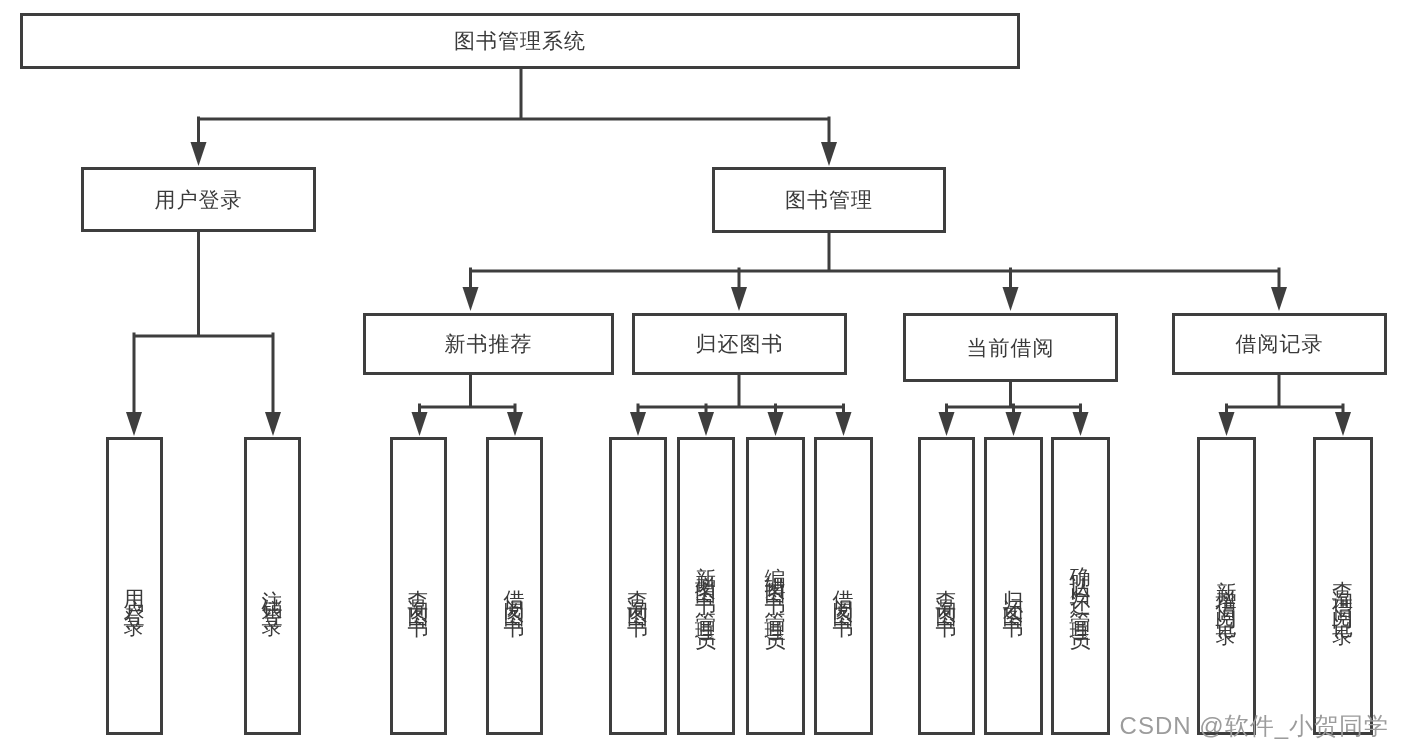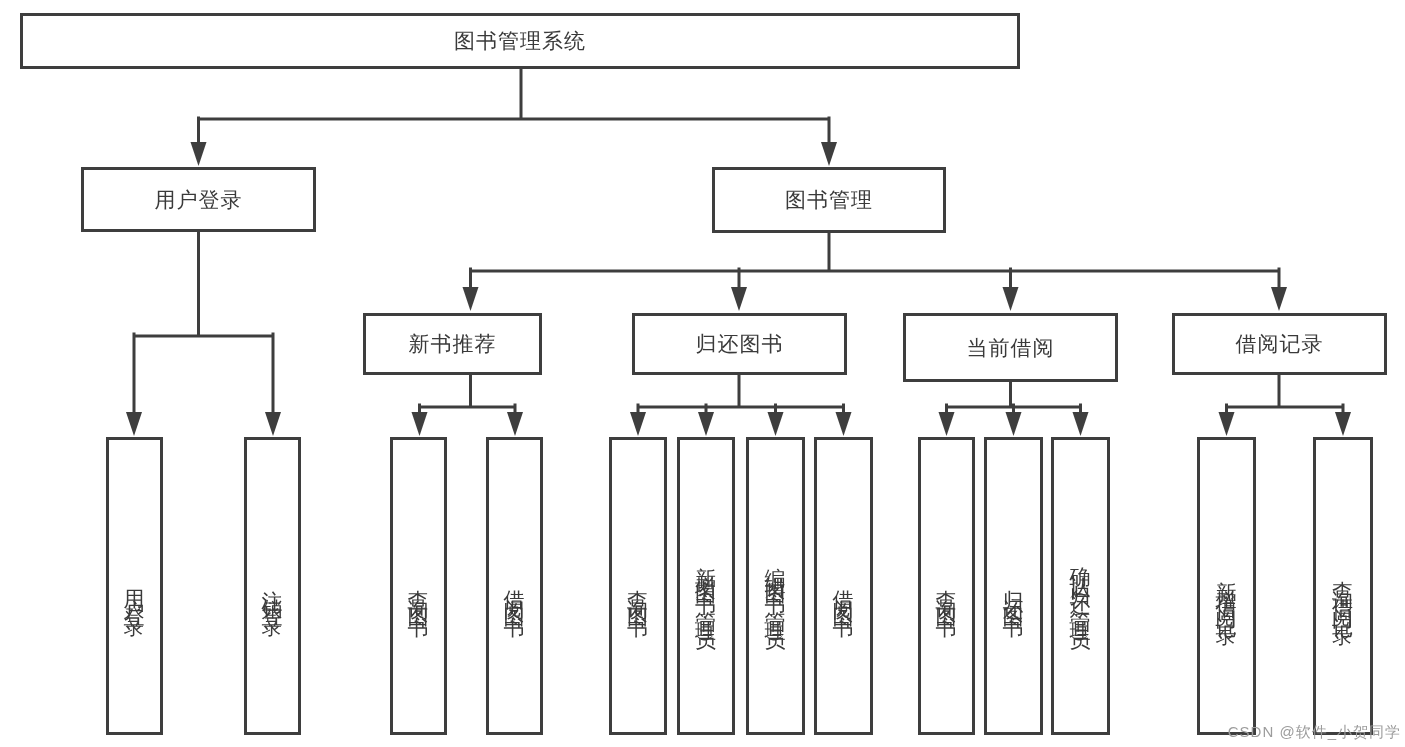--- a/index.html
+++ b/index.html
@@ -32,43 +32,43 @@
     writing-mode: vertical-rl;
     text-orientation: mixed;
     letter-spacing: 9px;
     line-height: 1;
     padding-top: 9px; 
   }
   
   .n-root { left: 20px;  top: 13px;  width: 1000px; height: 56px; text-align: right; }
   .n-l2a  { left: 81px;  top: 167px; width: 235px;  height: 65px; }
   .n-l2b  { left: 712px; top: 167px; width: 234px;  height: 66px; }
-  .n-l3a  { left: 363px; top: 313px; width: 179px;  height: 62px; }
+  .n-l3a  { left: 363px; top: 313px; width: 251px;  height: 62px; }
   .n-l3b  { left: 632px; top: 313px; width: 215px;  height: 62px; }
   .n-l3c  { left: 903px; top: 313px; width: 215px;  height: 69px; }
   .n-l3d  { left: 1172px;top: 313px; width: 215px;  height: 62px; }
   .leaf   { top: 437px; height: 298px; }
   .f1  { left: 106px;  width: 57px; }
   .f2  { left: 244px;  width: 57px; }
   .f3  { left: 390px;  width: 57px; }
   .f4  { left: 486px;  width: 57px; }
   .f5  { left: 609px;  width: 58px; }
   .f6  { left: 677px;  width: 58px; }
   .f7  { left: 746px;  width: 59px; }
   .f8  { left: 814px;  width: 59px; }
   .f9  { left: 918px;  width: 57px; }
   .f10 { left: 984px;  width: 59px; }
   .f11 { left: 1051px; width: 59px; }
   .f12 { left: 1197px; width: 59px; }
   .f13 { left: 1313px; width: 60px; }
   .watermark {
     position: absolute;
-    right: 4px;
+    right: 16px;
     bottom: 5px;
-    font-size: 15px;
+    font-size: 24px;
     color: #9c9c9c;
     letter-spacing: 1px;
     white-space: nowrap;
   }
 </style>
 </head>
 <body>
 
 <div class="canvas">
 

